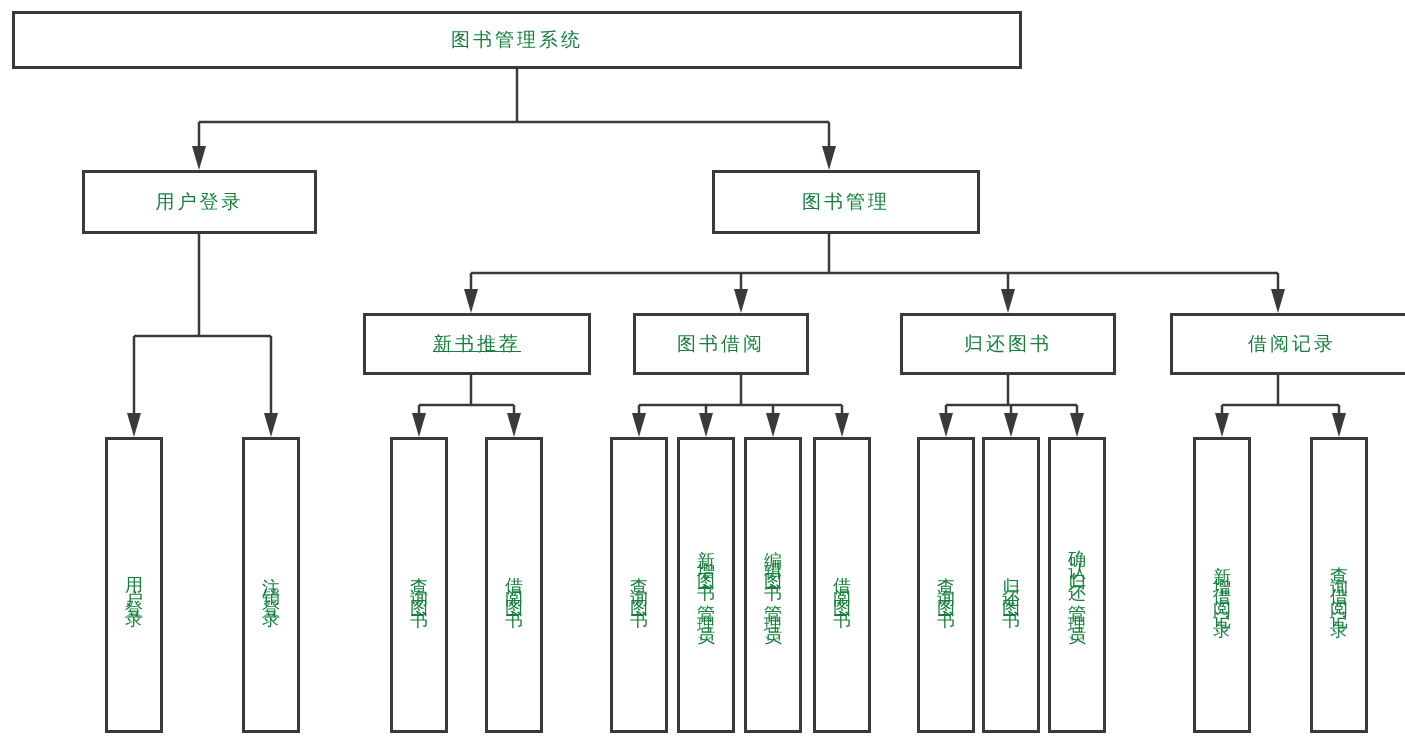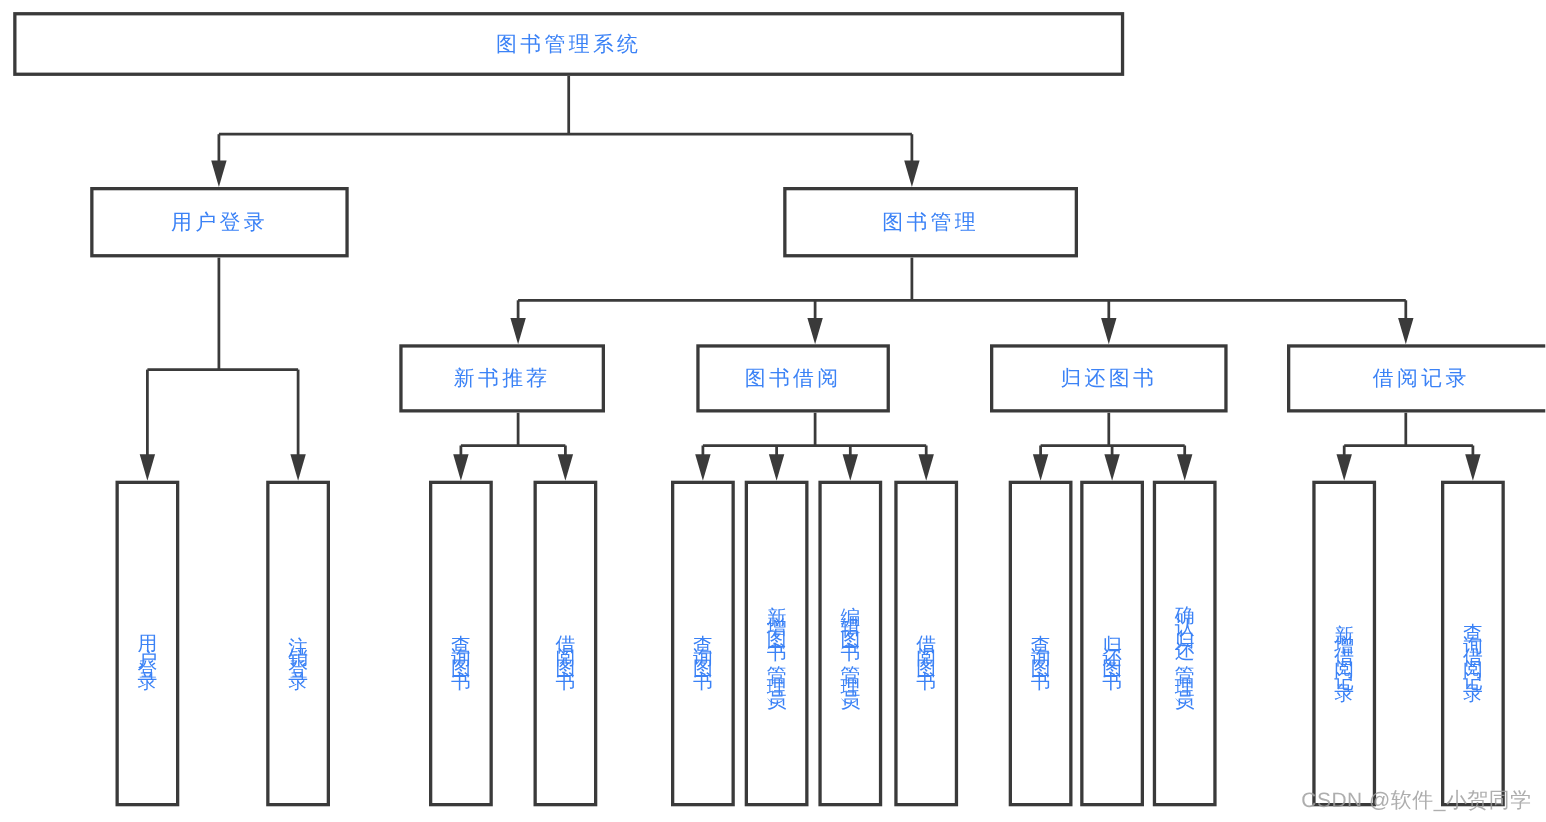--- a/index.html
+++ b/index.html
@@ -17,21 +17,21 @@
     width: 1405px; height: 747px;
   }
   .box {
     position: absolute;
     background: #ffffff;
     border: 3px solid #3a3a3a;
     box-sizing: border-box;
     display: flex;
     align-items: center;
     justify-content: center;
-    color: #3b82f6;
+    color: #15803d;
     z-index: 2;
   }
   .box.h span {
     font-size: 19px;
     letter-spacing: 3px;
     white-space: nowrap;
   }
   .box.v span {
     writing-mode: vertical-rl;
     text-orientation: mixed;
@@ -125,21 +125,21 @@
     <span>图书管理系统</span>
   </div>
 
   <div class="box h" style="left:82px; top:170px; width:235px; height:64px;">
     <span>用户登录</span>
   </div>
   <div class="box h" style="left:712px; top:170px; width:268px; height:64px;">
     <span>图书管理</span>
   </div>
 
-  <div class="box h" style="left:363px; top:313px; width:187px; height:62px;">
+  <div class="box h" style="left:363px; top:313px; width:228px; height:62px;text-decoration:underline;">
     <span>新书推荐</span>
   </div>
   <div class="box h" style="left:633px; top:313px; width:176px; height:62px;">
     <span>图书借阅</span>
   </div>
   <div class="box h" style="left:900px; top:313px; width:216px; height:62px;">
     <span>归还图书</span>
   </div>
   <div class="box h" style="left:1170px; top:313px; width:244px; height:62px;">
     <span>借阅记录</span>
@@ -182,15 +182,14 @@
     <span>确认归还（管理员）</span>
   </div>
 
   <div class="box v" style="left:1193px; top:437px; width:58px; height:296px;">
     <span>新增借阅记录</span>
   </div>
   <div class="box v" style="left:1310px; top:437px; width:58px; height:296px;">
     <span>查询借阅记录</span>
   </div>
 
-  <div id="watermark">CSDN @软件_小贺同学</div>
 
 </div>
 
 </body></html>

